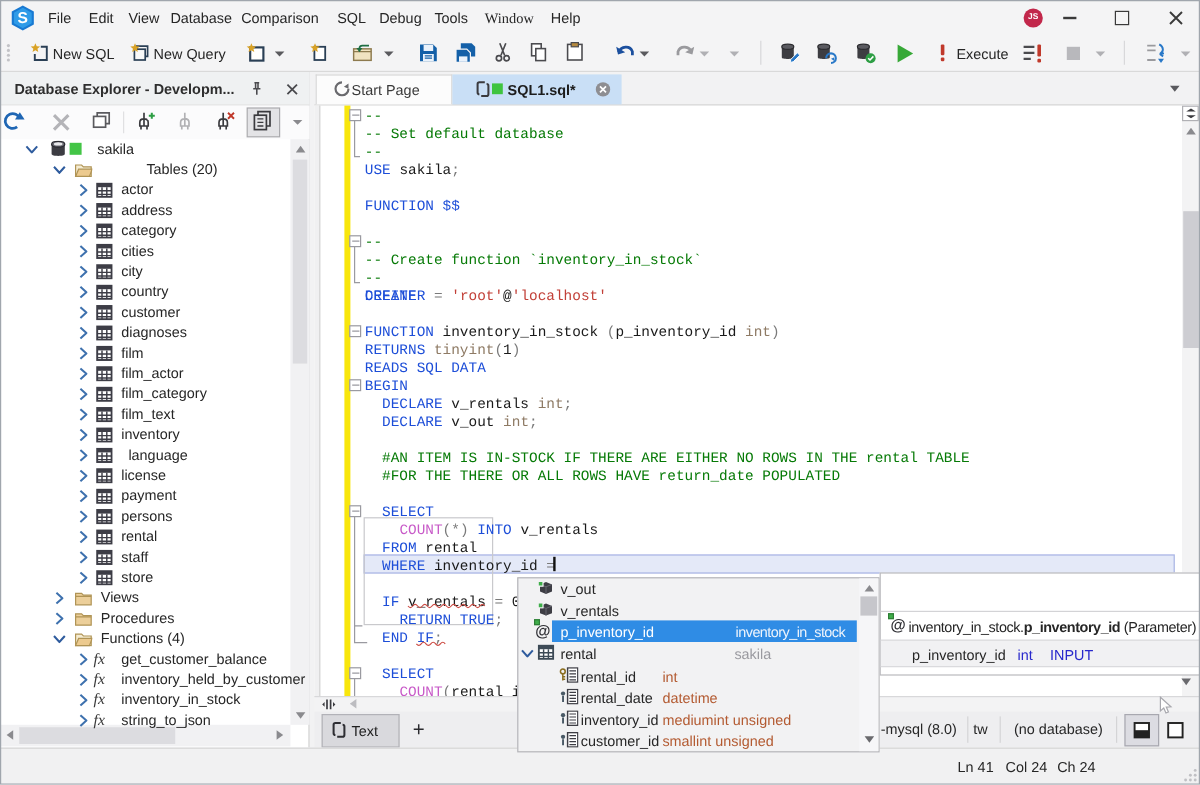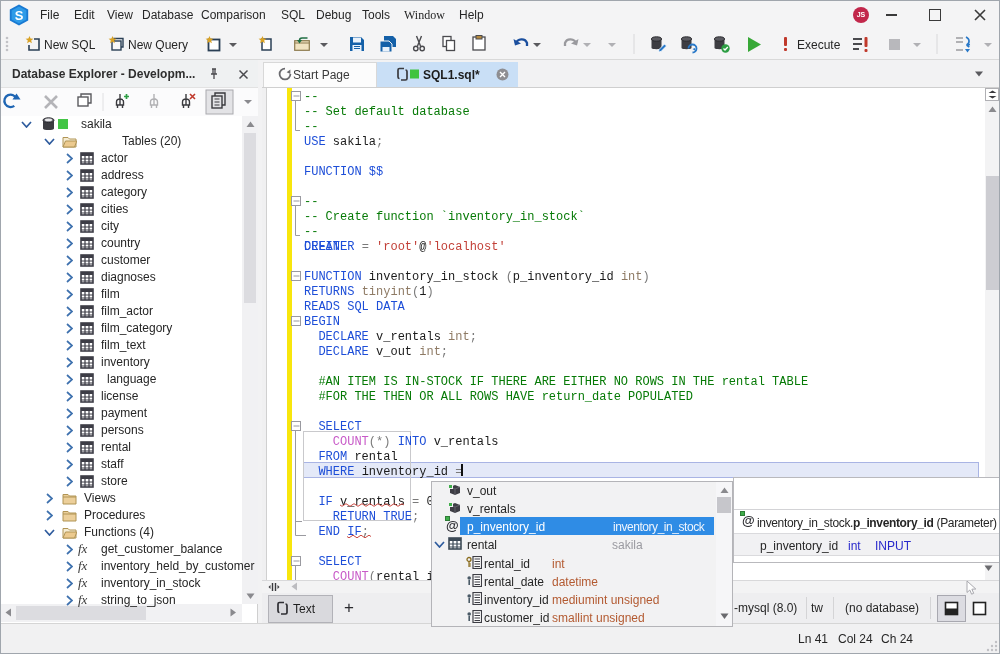--- a/index.html
+++ b/index.html
@@ -557,21 +557,21 @@
 <div class="abs mono" style="left:304px;top:225px;"><span class="cm">--</span></div>
 <div class="abs mono" style="left:304px;top:240px;"><span class="kw">CREATE</span></div>
 <div class="abs mono" style="left:304px;top:240px;"><span class="kw">DEFINER</span> <span class="op">=</span> <span class="st">'root'</span><span class="bk">@</span><span class="st">'localhost'</span></div>
 <div class="abs mono" style="left:304px;top:270px;"><span class="kw">FUNCTION</span> <span class="bk">inventory_in_stock</span> <span class="op">(</span><span class="bk">p_inventory_id</span> <span class="ty">int</span><span class="op">)</span></div>
 <div class="abs mono" style="left:304px;top:285px;"><span class="kw">RETURNS</span> <span class="ty">tinyint</span><span class="op">(</span><span class="bk">1</span><span class="op">)</span></div>
 <div class="abs mono" style="left:304px;top:300px;"><span class="kw">READS SQL DATA</span></div>
 <div class="abs mono" style="left:304px;top:315px;"><span class="kw">BEGIN</span></div>
 <div class="abs mono" style="left:304px;top:330px;">  <span class="kw">DECLARE</span> <span class="bk">v_rentals</span> <span class="ty">int</span><span class="op">;</span></div>
 <div class="abs mono" style="left:304px;top:345px;">  <span class="kw">DECLARE</span> <span class="bk">v_out</span> <span class="ty">int</span><span class="op">;</span></div>
 <div class="abs mono" style="left:304px;top:375px;">  <span class="cm">#AN ITEM IS IN-STOCK IF THERE ARE EITHER NO ROWS IN THE rental TABLE</span></div>
-<div class="abs mono" style="left:304px;top:390px;">  <span class="cm">#FOR THE THEN OR ALL ROWS HAVE return_date POPULATED</span></div>
+<div class="abs mono" style="left:304px;top:390px;">  <span class="cm">#FOR THE THERE OR ALL ROWS HAVE return_date POPULATED</span></div>
 <div class="abs mono" style="left:304px;top:420px;">  <span class="kw">SELECT</span></div>
 <div class="abs mono" style="left:304px;top:435px;">    <span class="fn">COUNT</span><span class="op">(*)</span> <span class="kw">INTO</span> <span class="bk">v_rentals</span></div>
 <div class="abs mono" style="left:304px;top:450px;">  <span class="kw">FROM</span> <span class="bk">rental</span></div>
 <div class="abs mono" style="left:304px;top:465px;">  <span class="kw">WHERE</span> <span class="bk">inventory_id</span> <span class="op">=</span></div>
 <div class="abs mono" style="left:304px;top:495px;">  <span class="kw">IF</span> <span class="bk">v_rentals</span> <span class="op">=</span> <span class="bk">0</span> <span class="kw">THEN</span></div>
 <div class="abs mono" style="left:304px;top:510px;">    <span class="kw">RETURN TRUE</span><span class="op">;</span></div>
 <div class="abs mono" style="left:304px;top:525px;">  <span class="kw">END IF</span><span class="op">;</span></div>
 <div class="abs mono" style="left:304px;top:555px;">  <span class="kw">SELECT</span></div>
 <div class="abs mono" style="left:304px;top:570px;">    <span class="fn">COUNT</span><span class="op">(</span><span class="bk">rental_id</span><span class="op">)</span> <span class="kw">INTO</span> <span class="bk">v_out</span></div>
 

